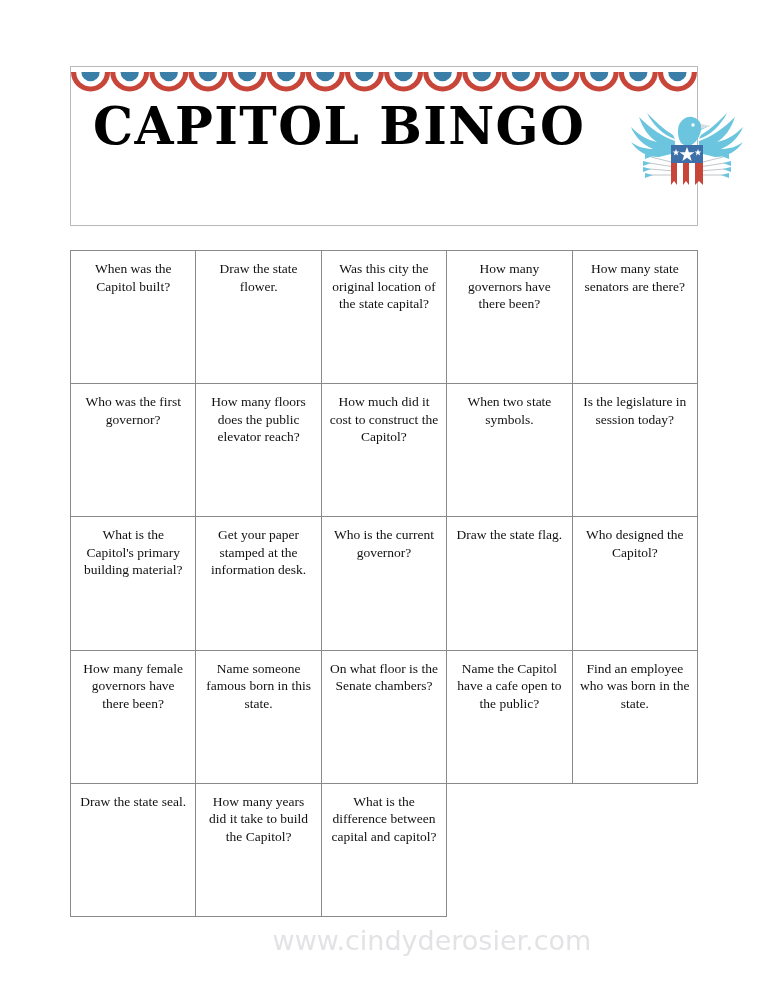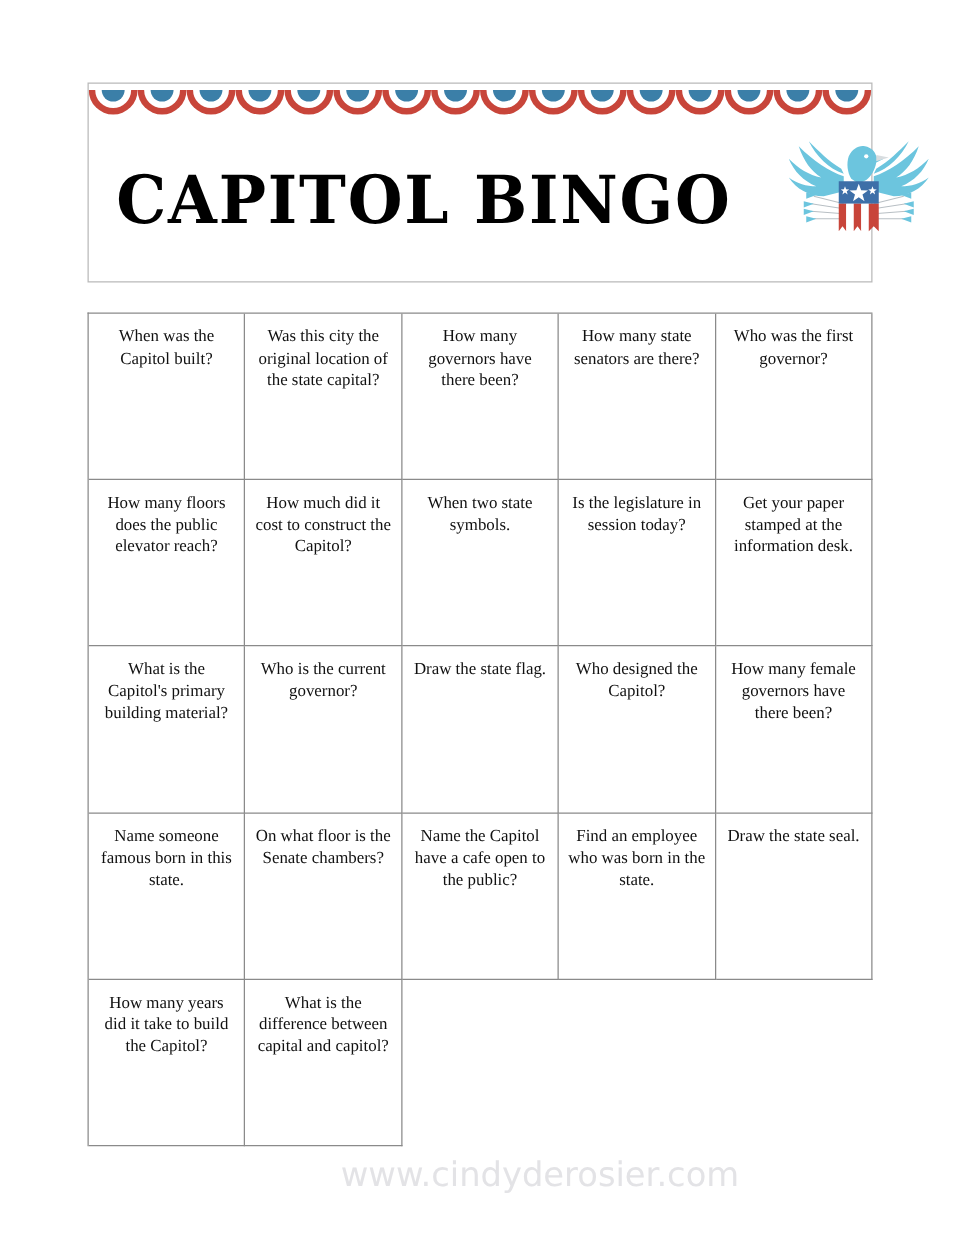--- a/index.html
+++ b/index.html
@@ -40,25 +40,25 @@
     left: 0;
     top: 0;
     width: 100%;
     height: 34px;
     display: block;
   }
 
   .title-row {
     position: absolute;
     left: 0;
-    top: 38px;
+    top: 32px;
     width: 100%;
     height: 82px;
     display: flex;
-    align-items: flex-end;
+    align-items: flex-start;
     justify-content: flex-start;
     padding-left: 22px;
     box-sizing: border-box;
   }
 
   .bingo-title {
     font-family: "DejaVu Serif", "Liberation Serif", serif;
     font-weight: bold;
     font-size: 53px;
     letter-spacing: 1.5px;
@@ -221,32 +221,33 @@
         <path d="M 50,56 h 6 v 22 l -3,-4 l -3,4 Z" fill="#ffffff"></path>
         <path d="M 56,56 h 6 v 22 l -3,-4 l -3,4 Z" fill="#c8453a"></path>
         <path d="M 62,56 h 6 v 22 l -3,-4 l -3,4 Z" fill="#ffffff"></path>
         <path d="M 68,56 h 8 v 22 l -4,-4 l -4,4 Z" fill="#c8453a"></path>
       </g>
     </svg>
   </div>
 
   <div class="bingo-grid">
     <div class="bingo-cell">When was the Capitol built?</div>
+    <div class="bingo-cell">Draw the state flower.</div>
     <div class="bingo-cell">Was this city the original location of the state capital?</div>
     <div class="bingo-cell">How many governors have there been?</div>
 
     <div class="bingo-cell">How many state senators are there?</div>
     <div class="bingo-cell">Who was the first governor?</div>
     <div class="bingo-cell">How many floors does the public elevator reach?</div>
     <div class="bingo-cell">How much did it cost to construct the Capitol?</div>
 
     <div class="bingo-cell">When two state symbols.</div>
     <div class="bingo-cell">Is the legislature in session today?</div>
+    <div class="bingo-cell">What is the Capitol's primary building material?</div>
     <div class="bingo-cell">Get your paper stamped at the information desk.</div>
-    <div class="bingo-cell">What is the Capitol's primary building material?</div>
     <div class="bingo-cell">Who is the current governor?</div>
 
     <div class="bingo-cell">Draw the state flag.</div>
     <div class="bingo-cell">Who designed the Capitol?</div>
     <div class="bingo-cell">How many female governors have there been?</div>
     <div class="bingo-cell">Name someone famous born in this state.</div>
     <div class="bingo-cell">On what floor is the Senate chambers?</div>
 
     <div class="bingo-cell">Name the Capitol have a cafe open to the public?</div>
     <div class="bingo-cell">Find an employee who was born in the state.</div>

